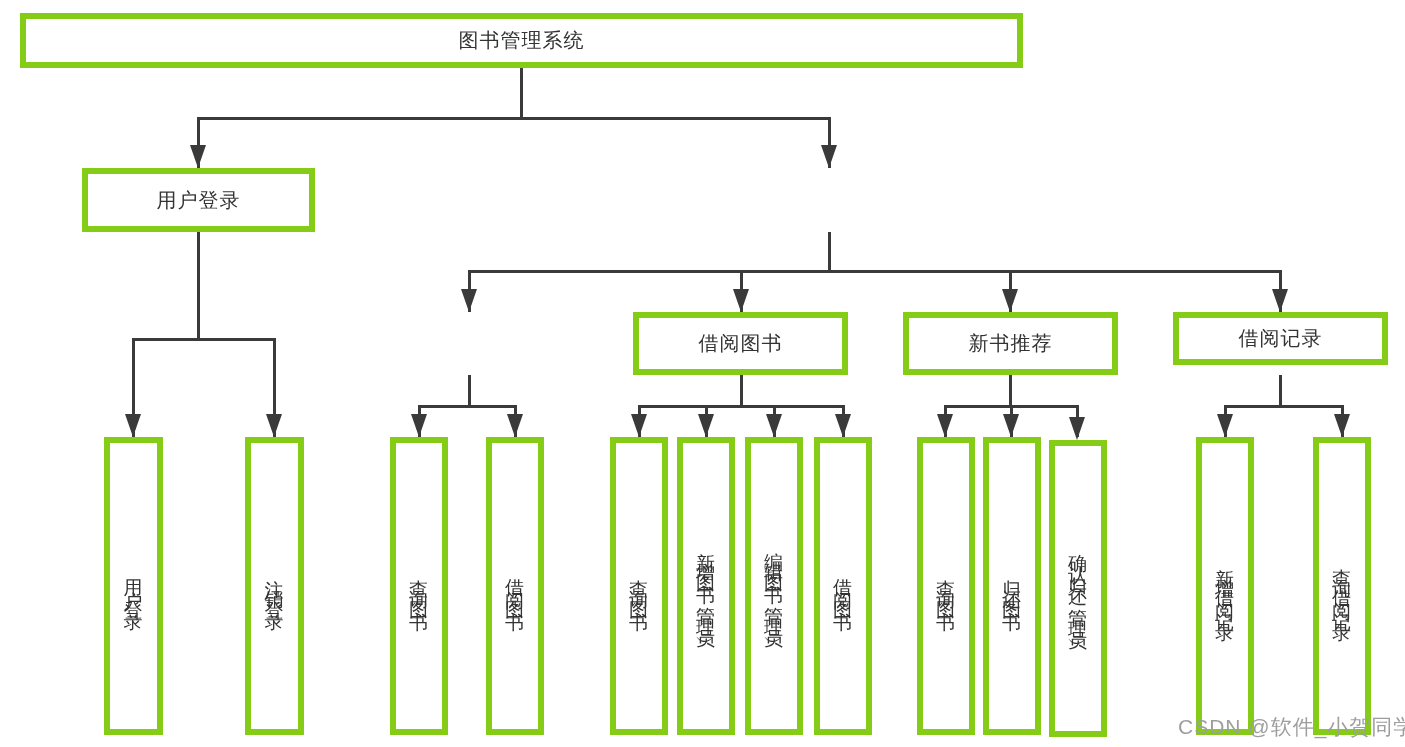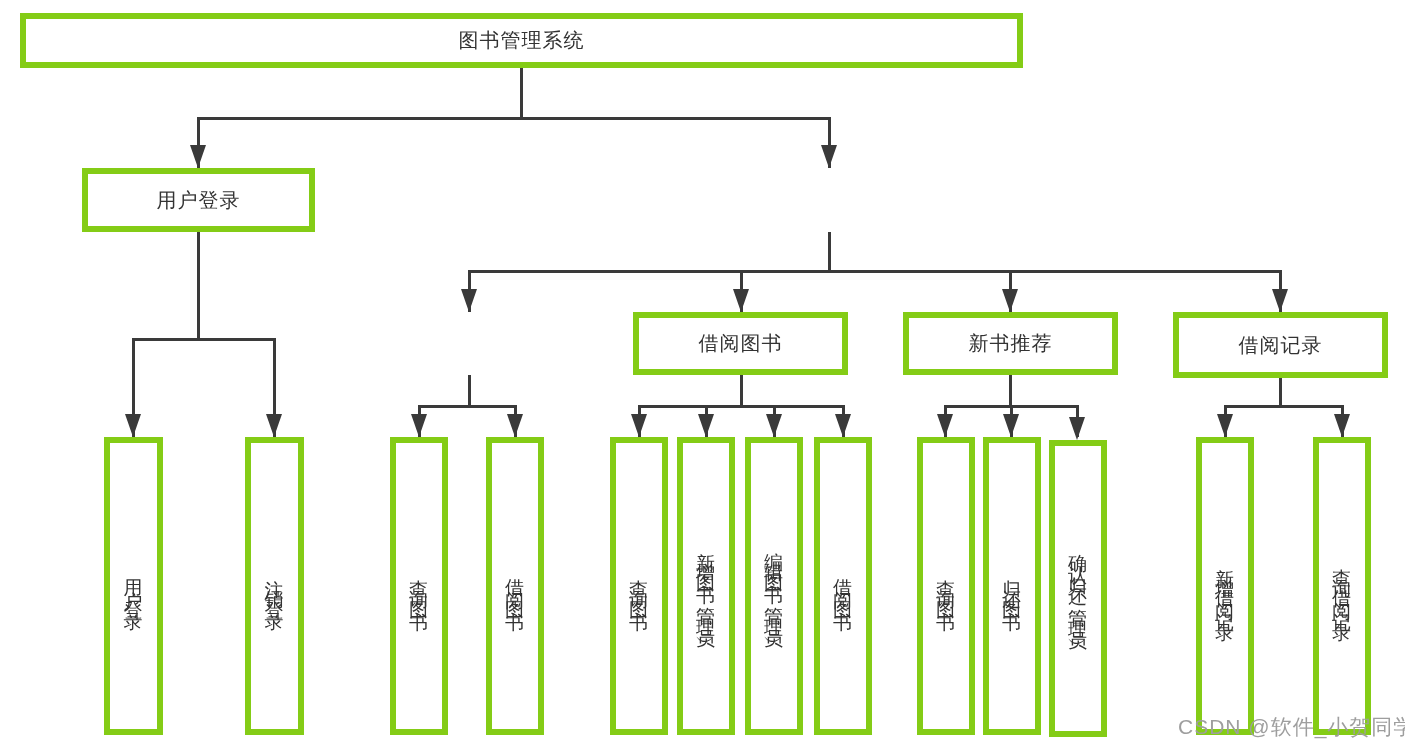--- a/index.html
+++ b/index.html
@@ -60,21 +60,21 @@
   <div class="box" style="left:82px;top:168px;width:233px;height:64px;">
     <span>用户登录</span>
   </div>
 
   <div class="box" style="left:633px;top:312px;width:215px;height:63px;">
     <span>借阅图书</span>
   </div>
   <div class="box" style="left:903px;top:312px;width:215px;height:63px;">
     <span>新书推荐</span>
   </div>
-  <div class="box" style="left:1173px;top:312px;width:215px;height:66px;">
+  <div class="box" style="left:1173px;top:312px;width:215px;height:53px;">
     <span>借阅记录</span>
   </div>
 
   <div class="box vbox" style="left:104px;top:437px;width:59px;height:298px;">
     <span>用户登录</span>
   </div>
   <div class="box vbox" style="left:245px;top:437px;width:59px;height:298px;">
     <span>注销登录</span>
   </div>
 

